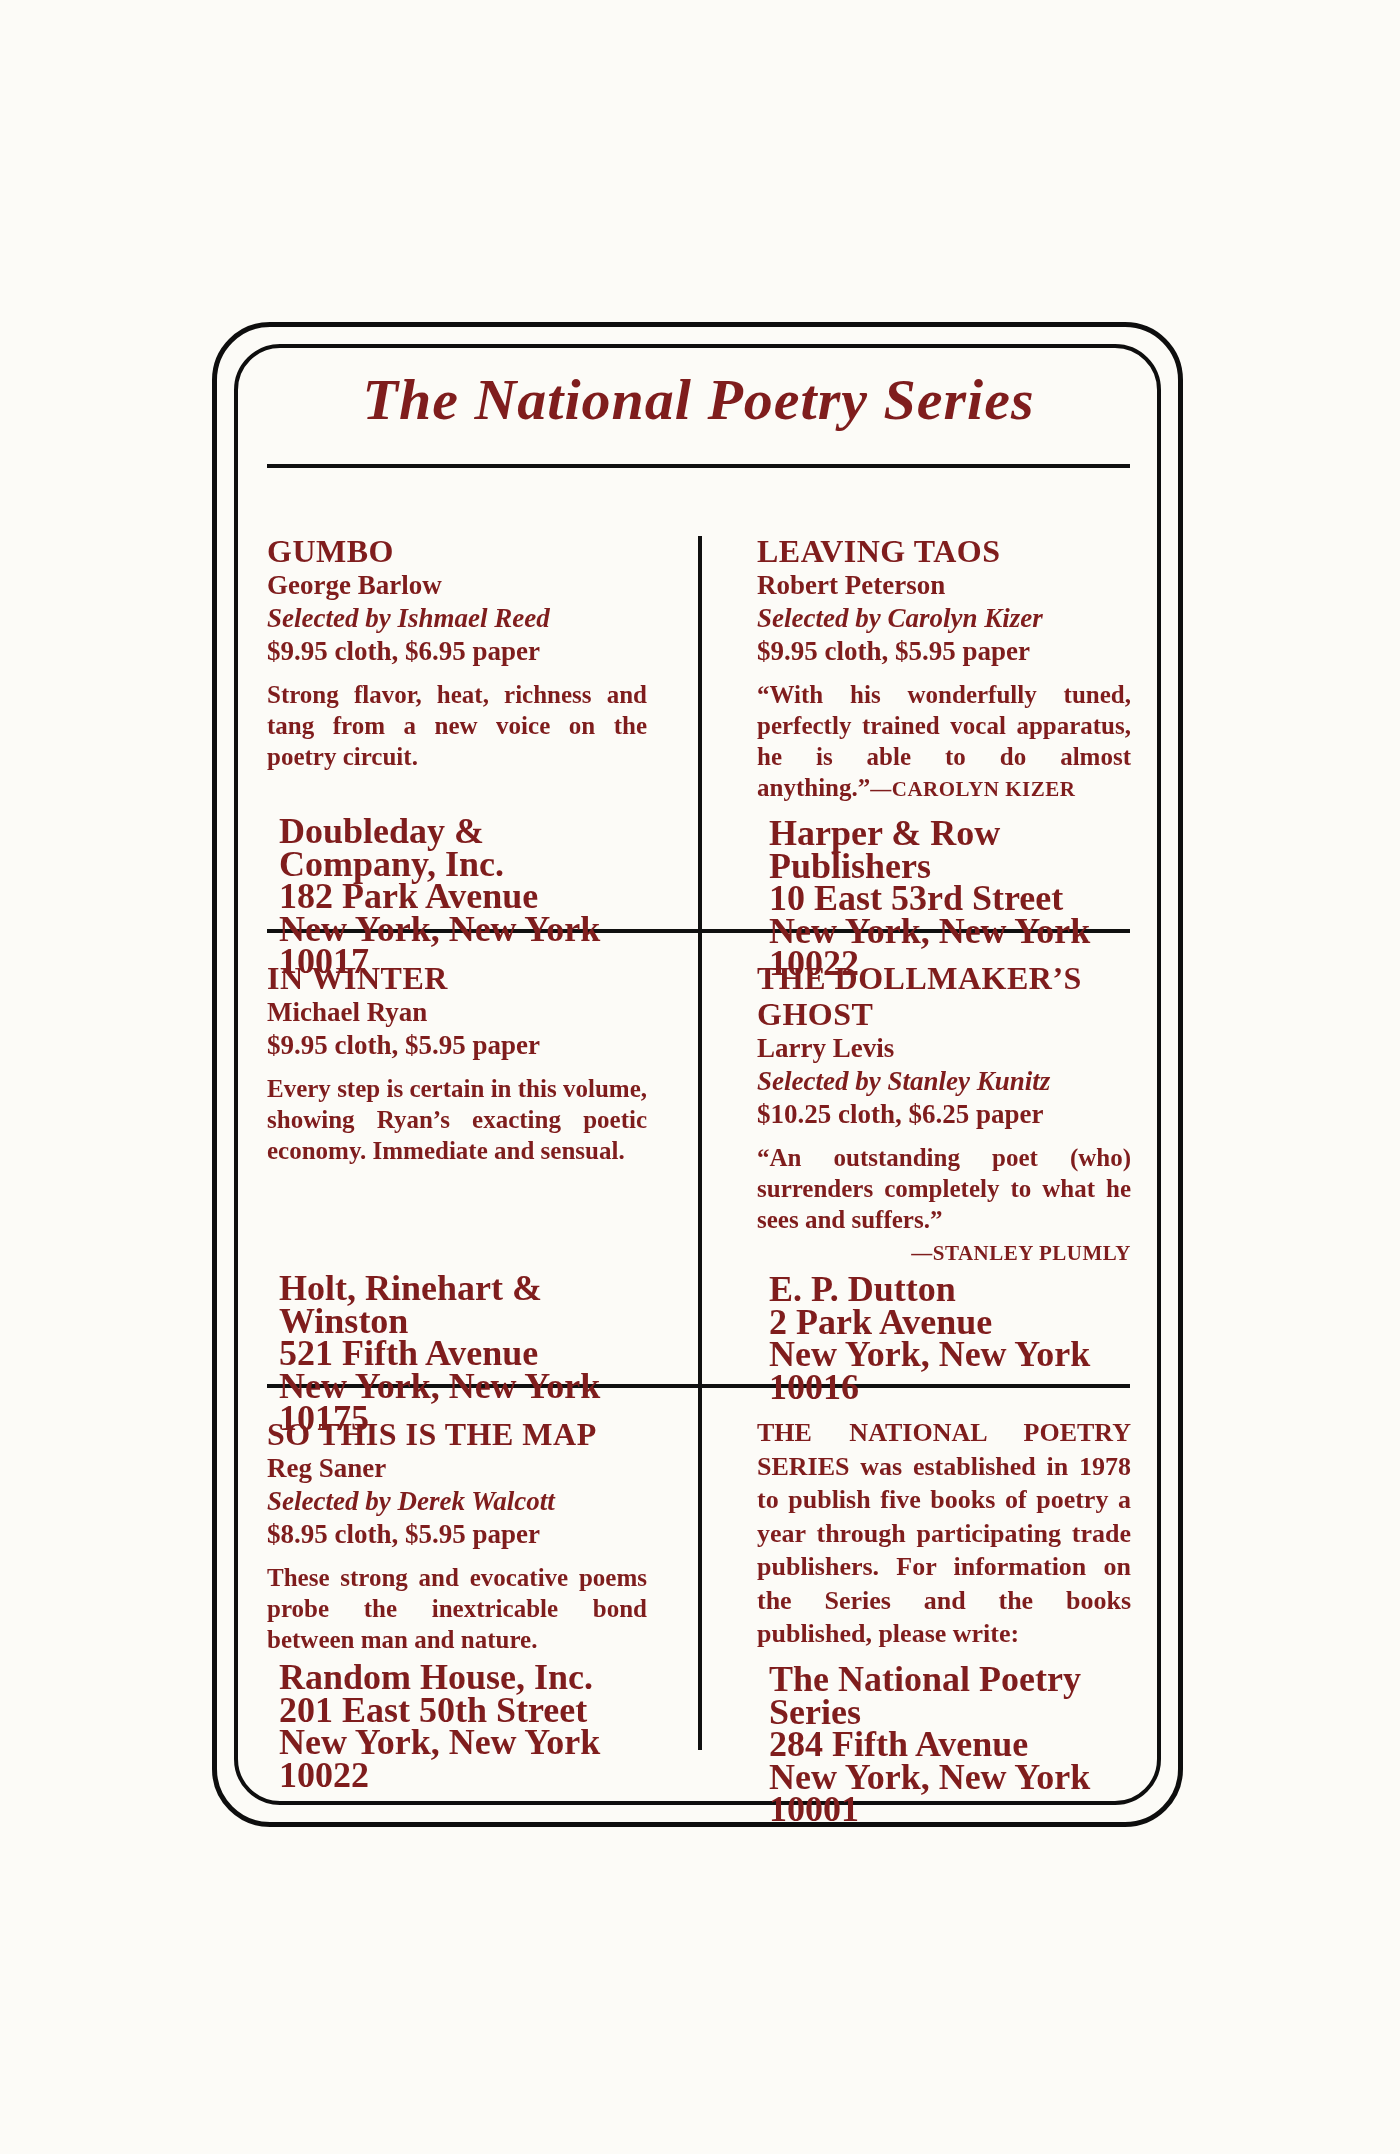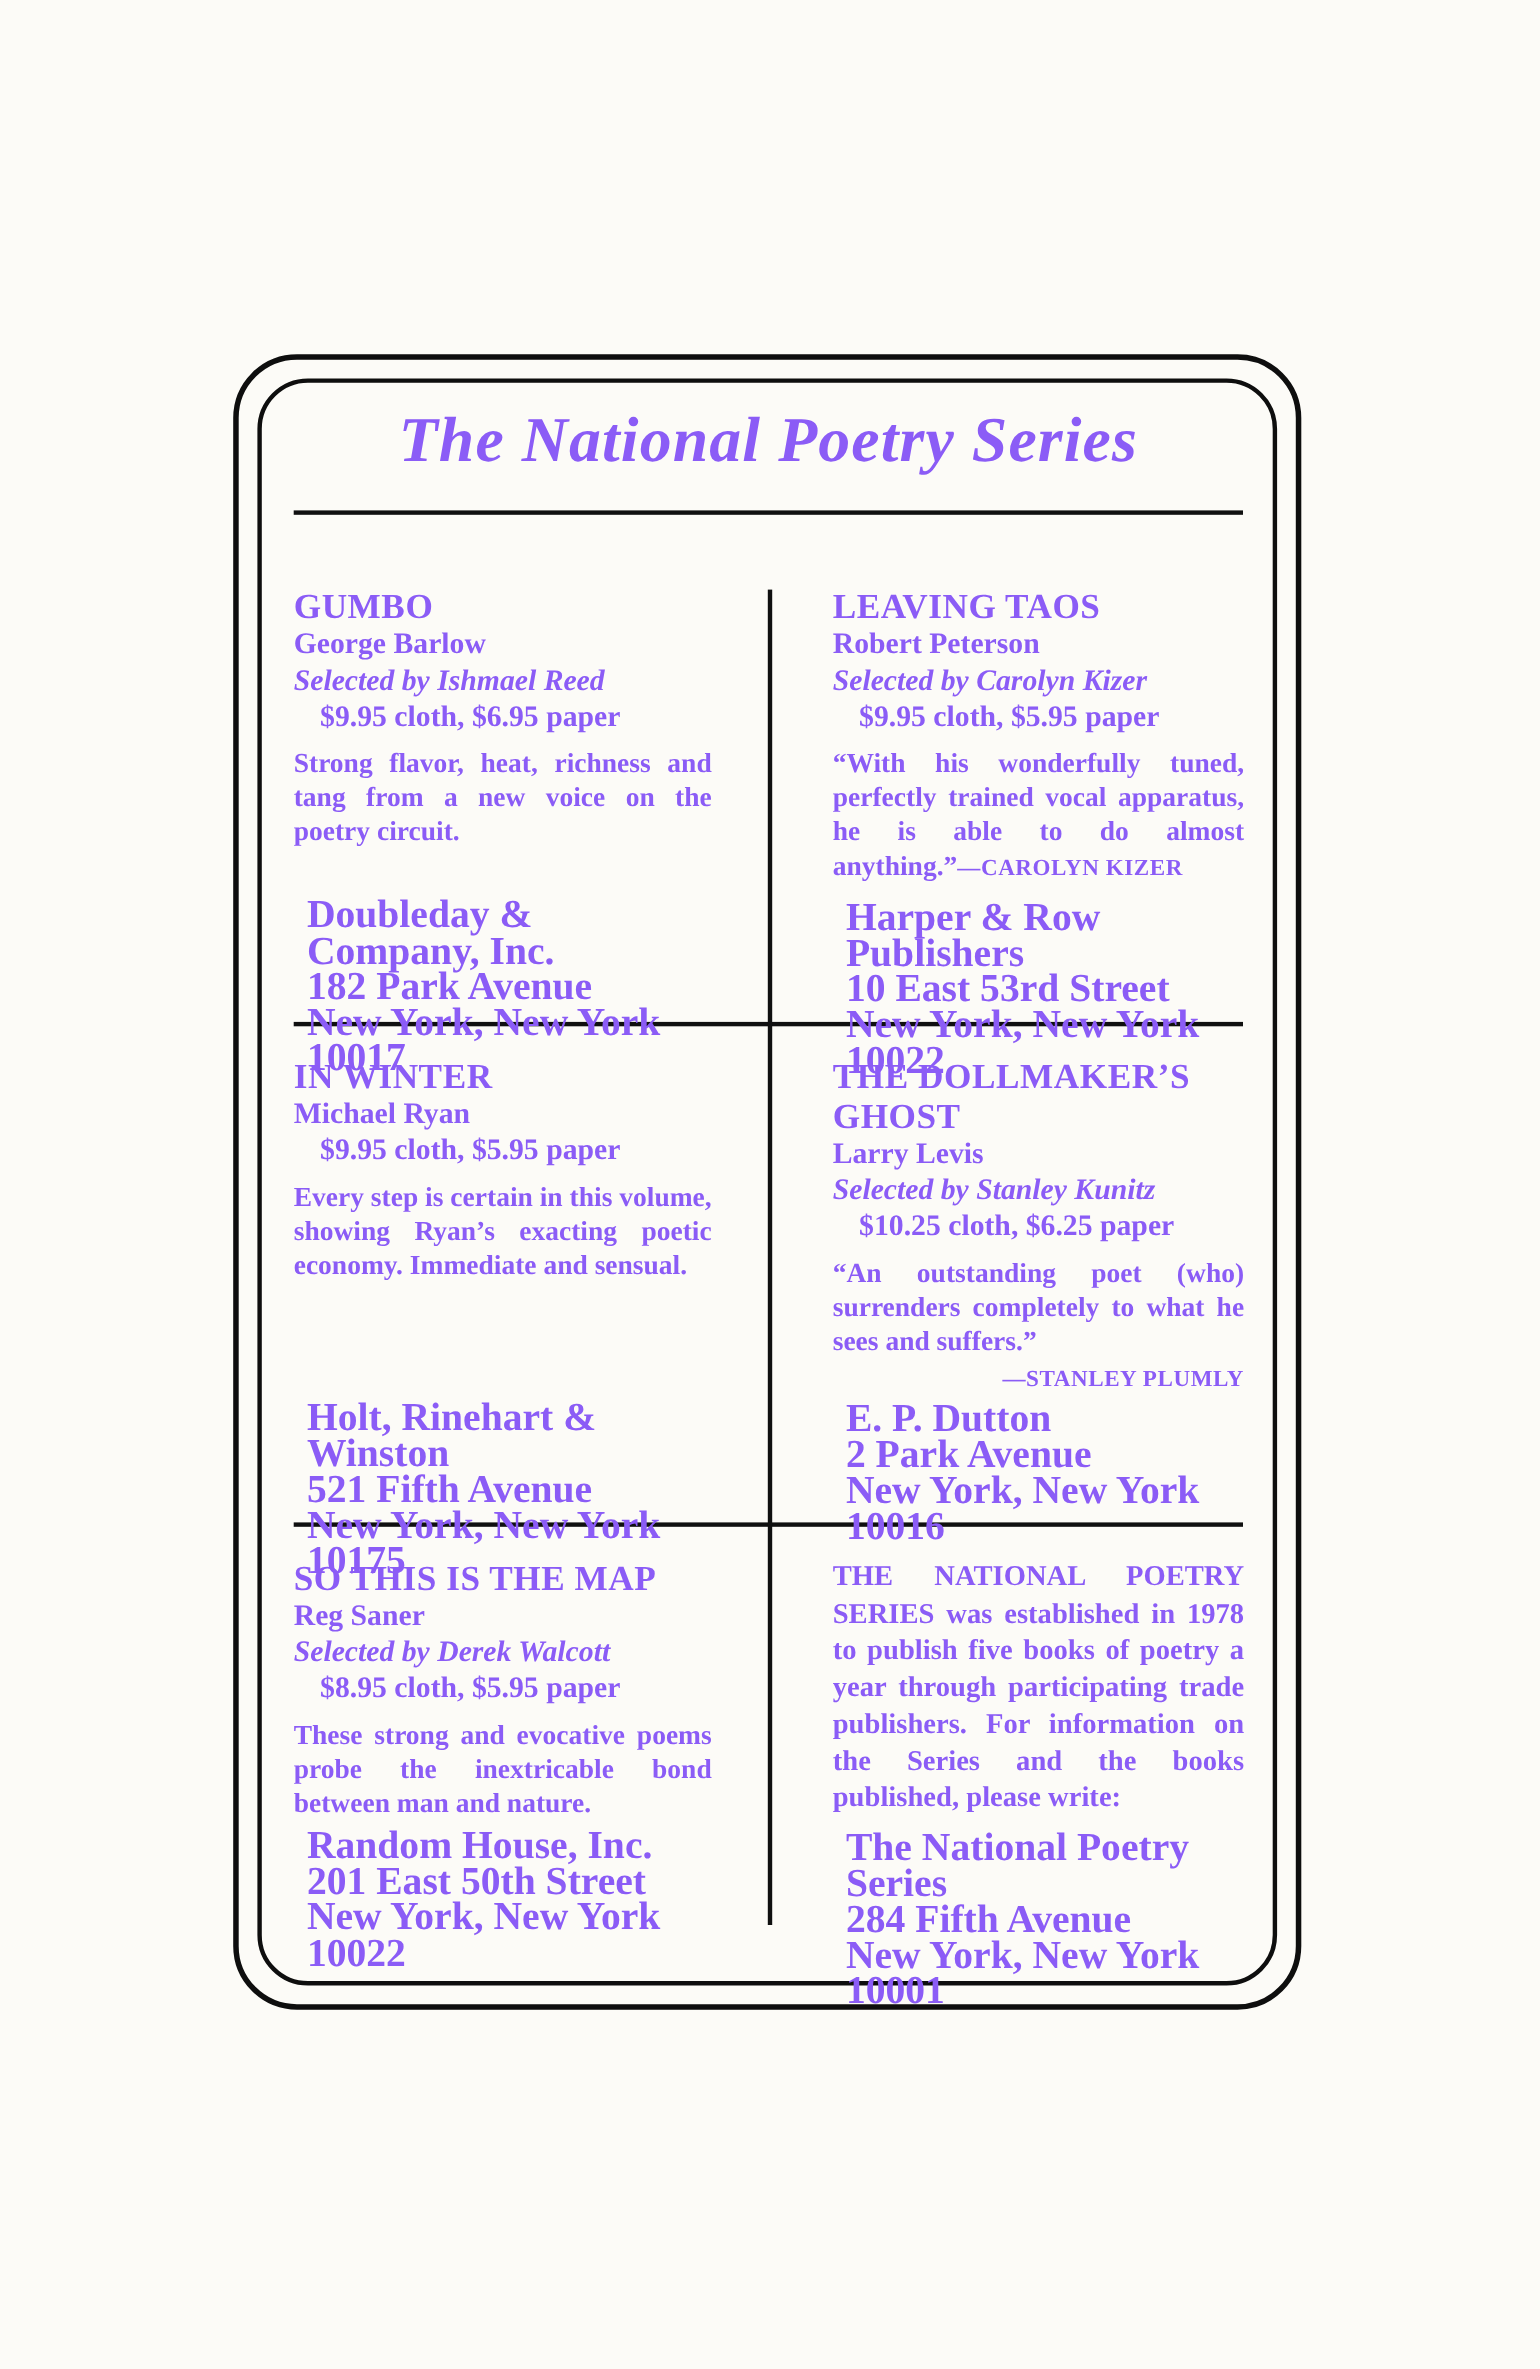--- a/index.html
+++ b/index.html
@@ -1,18 +1,18 @@
 <!DOCTYPE html>
 <html><head>
 <meta charset="utf-8">
 <style>
   html,body { margin:0; padding:0; background:#fcfbf7; }
   #page {
     position:relative; width:1400px; height:2154px;
-    background:#fcfbf7; color:#8b5cf6; overflow:hidden;
+    background:#fcfbf7; color:#7f1d1d; overflow:hidden;
     font-family:"Liberation Serif", serif;
   }
   .abs { position:absolute; }
   .border-outer {
     left:212px; top:322px; width:971px; height:1505px;
     border:5px solid #0e0e0e; border-radius:58px; box-sizing:border-box;
   }
   .border-inner {
     left:234px; top:344px; width:927px; height:1461px;
     border:4px solid #0e0e0e; border-radius:46px; box-sizing:border-box;
@@ -32,21 +32,21 @@
   .s1 { left:267px; top:529px;  width:380px; height:400px; }
   .s2 { left:757px; top:529px;  width:374px; height:400px; }
   .s3 { left:267px; top:956px;  width:380px; height:428px; }
   .s4 { left:757px; top:956px;  width:374px; height:428px; }
   .s5 { left:267px; top:1412px; width:380px; height:345px; }
   .s6 { left:757px; top:1412px; width:374px; height:345px; }
 
   .sec-title  { font-size:32px; line-height:36px; font-weight:bold; letter-spacing:0.5px; margin:0; }
   .sec-author { font-size:27px; line-height:33px; font-weight:bold; }
   .sec-selected { font-size:27px; line-height:33px; font-weight:bold; font-style:italic; }
-  .sec-price  { font-size:27px; line-height:33px; font-weight:bold;margin-left:24px; }
+  .sec-price  { font-size:27px; line-height:33px; font-weight:bold; }
   .sec-blurb  { font-size:25px; line-height:31px; font-weight:bold;
                 text-align:justify; margin:11px 0 0 0; }
   .attr-inline { font-size:21px; letter-spacing:0.5px; font-weight:bold; }
   .attr-line   { font-size:21px; letter-spacing:0.5px; font-weight:bold;
                  text-align:right; margin-top:6px; }
   .sec-pub { position:absolute; left:12px; right:0;
              font-size:36px; line-height:32.5px; font-weight:bold; }
   .s1 .sec-pub { top:286px; }
   .s2 .sec-pub { top:288px; }
   .s3 .sec-pub { top:316px; }

